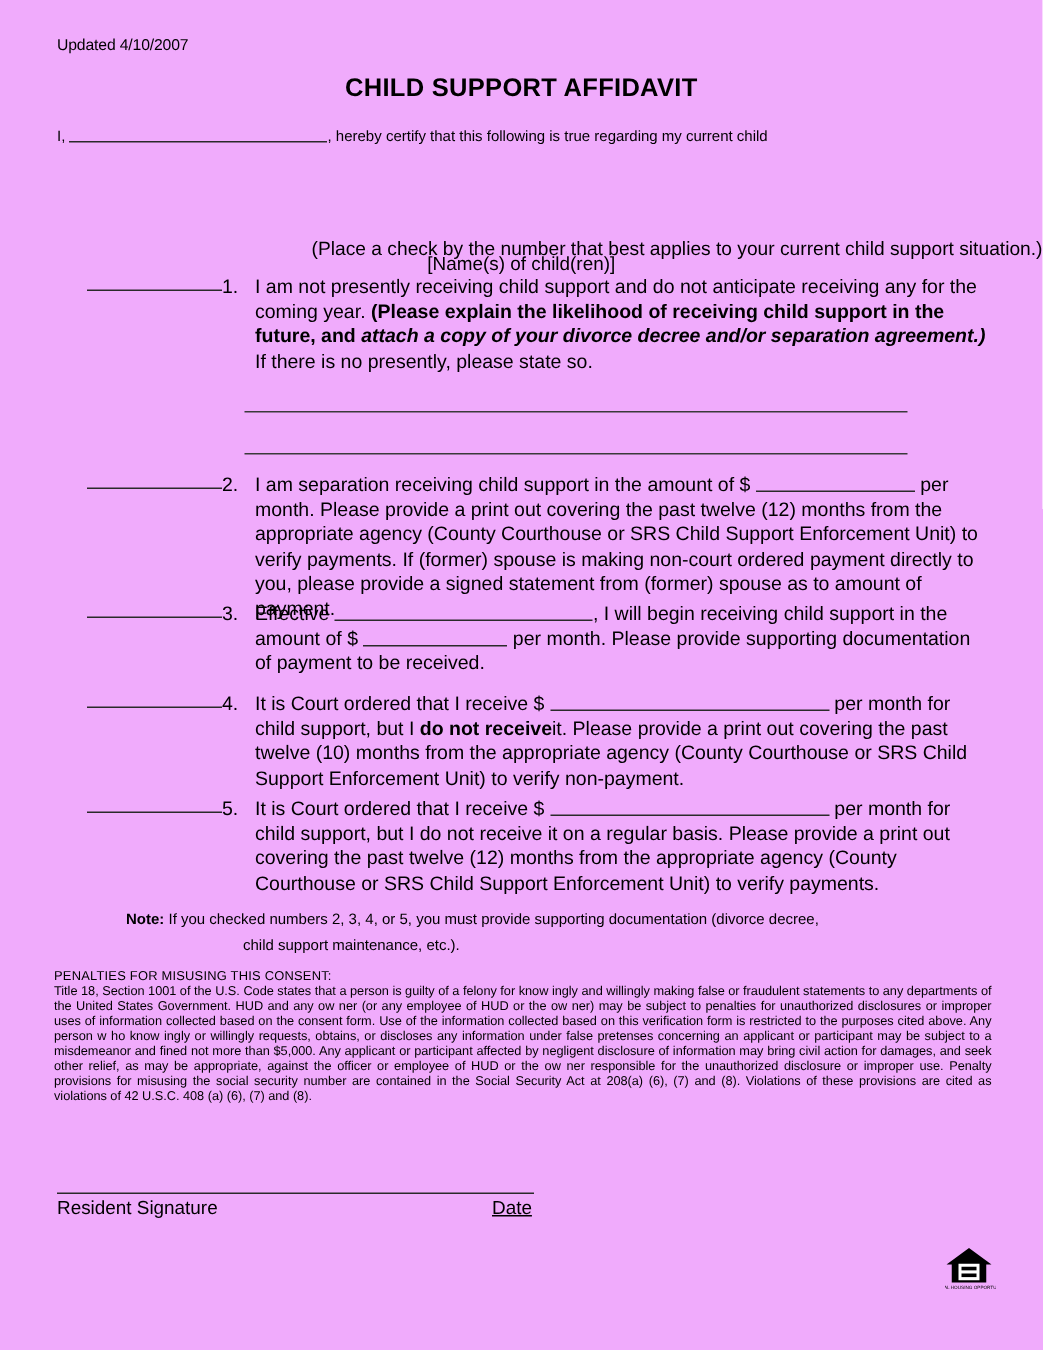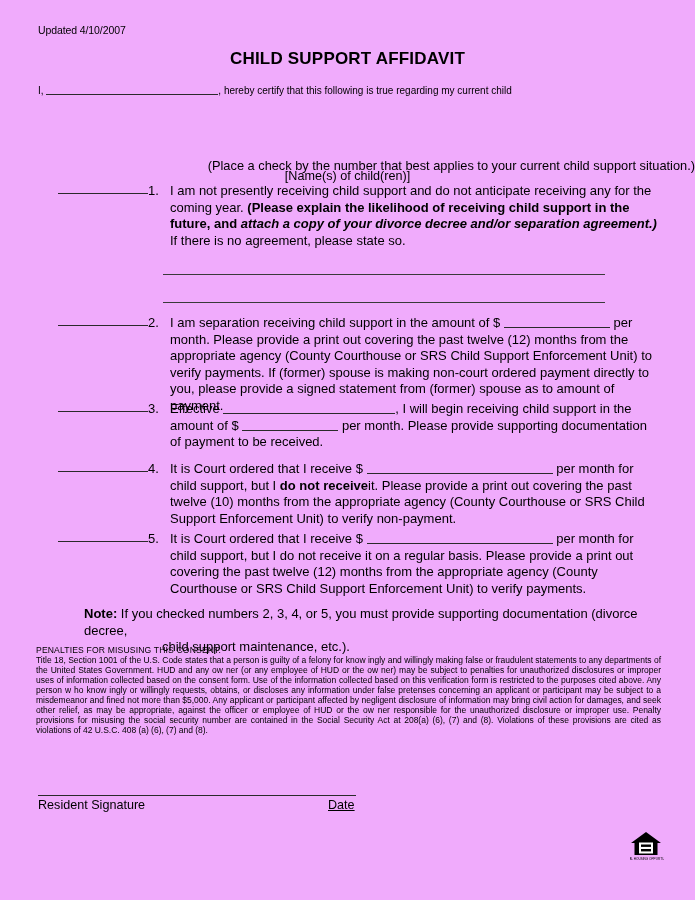--- a/index.html
+++ b/index.html
@@ -135,21 +135,21 @@
   }
   #writeline-1 { top: 274px; }
   #writeline-2 { top: 302px; }
 
   
   .note {
     position: absolute;
     left: 84px;
     top: 606px;
     width: 560px;
-    font-size: 13px;
+    font-size: 10px;
     line-height: 16.6px;
   }
   .note .note-label {
     font-weight: bold;
   }
   .note .note-indent {
     display: block;
     margin-left: 78px;
   }
 
@@ -227,21 +227,21 @@
   <div class="name-caption">[Name(s) of child(ren)]</div>
   <div class="check-instruction">(Place a check by the number that best applies to your current child support situation.)</div>
 
   <div class="item" id="item-1">
     <span class="check-blank"></span>
     <span class="num">1.</span>
     <div class="body">
       <span>I am not presently receiving child support and do not anticipate receiving any for the coming year.</span>
       <b>(Please explain the likelihood of receiving child support in the future, and</b>
       <span class="bi">attach a copy of your divorce decree and/or separation agreement.)</span>
-      <span>If there is no agreement, please state so.</span>
+      <span>If there is no presently, please state so.</span>
     </div>
   </div>
 
   <span class="writeline" id="writeline-1"></span>
   <span class="writeline" id="writeline-2"></span>
 
   <div class="item" id="item-2">
     <span class="check-blank"></span>
     <span class="num">2.</span>
     <div class="body">

